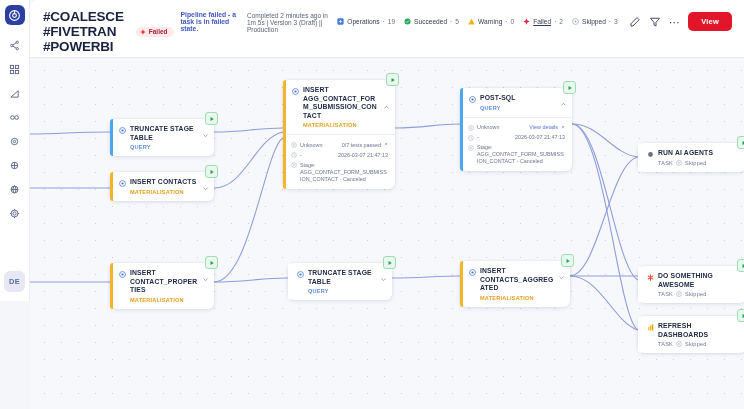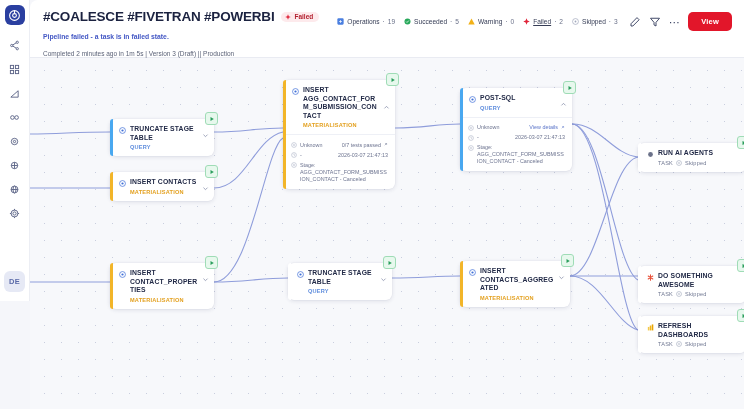--- a/index.html
+++ b/index.html
@@ -53,21 +53,21 @@
   
   .header {
     height: 58px; background: #ffffff;
     border-bottom: 1px solid #e9ebf2;
     border-top-left-radius: 8px;
     display: flex; align-items: flex-start;
     padding: 9px 12px 0 13px;
     position: relative; z-index: 4;
     flex: 0 0 58px;
   }
-  .hdr-left { display: flex; flex-direction: column; gap: 7px; }
+  .hdr-left { display: flex; flex-direction: row; gap: 7px; }
   .title-row { display: flex; align-items: center; gap: 7px; }
   .pipe-title {
     font-size: 13.5px; font-weight: bold; color: #1b2240; letter-spacing: -.2px;
   }
   .failed-badge {
     display: inline-flex; align-items: center; gap: 3px;
     background: #fdeaec; border-radius: 8px;
     padding: 1.5px 6px 1.5px 4px;
   }
   .failed-badge .dot-ico { width: 6px; height: 6px; }

